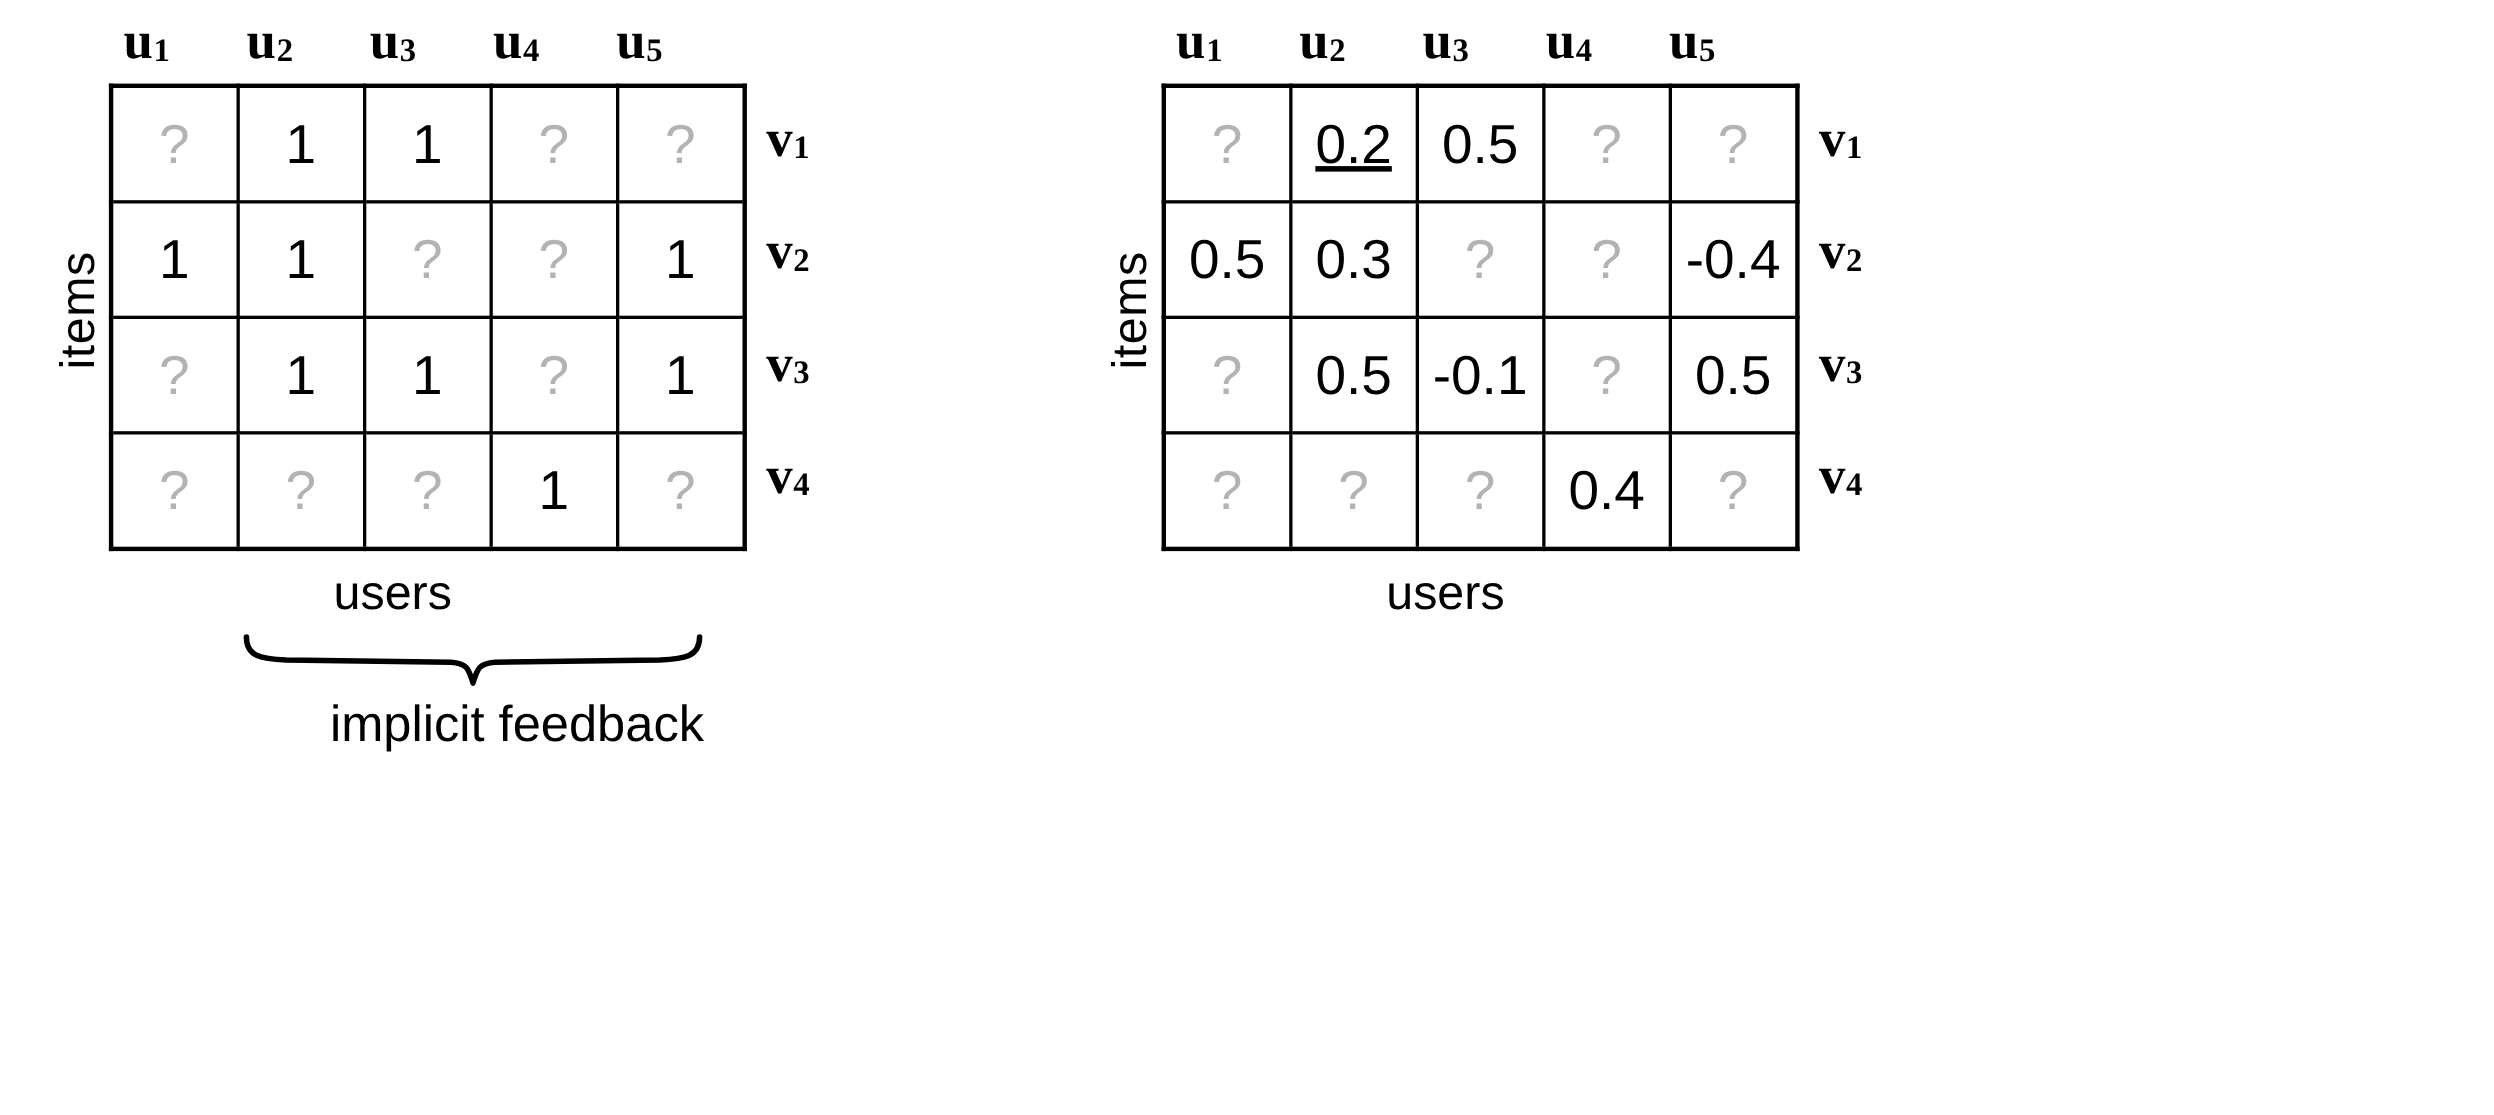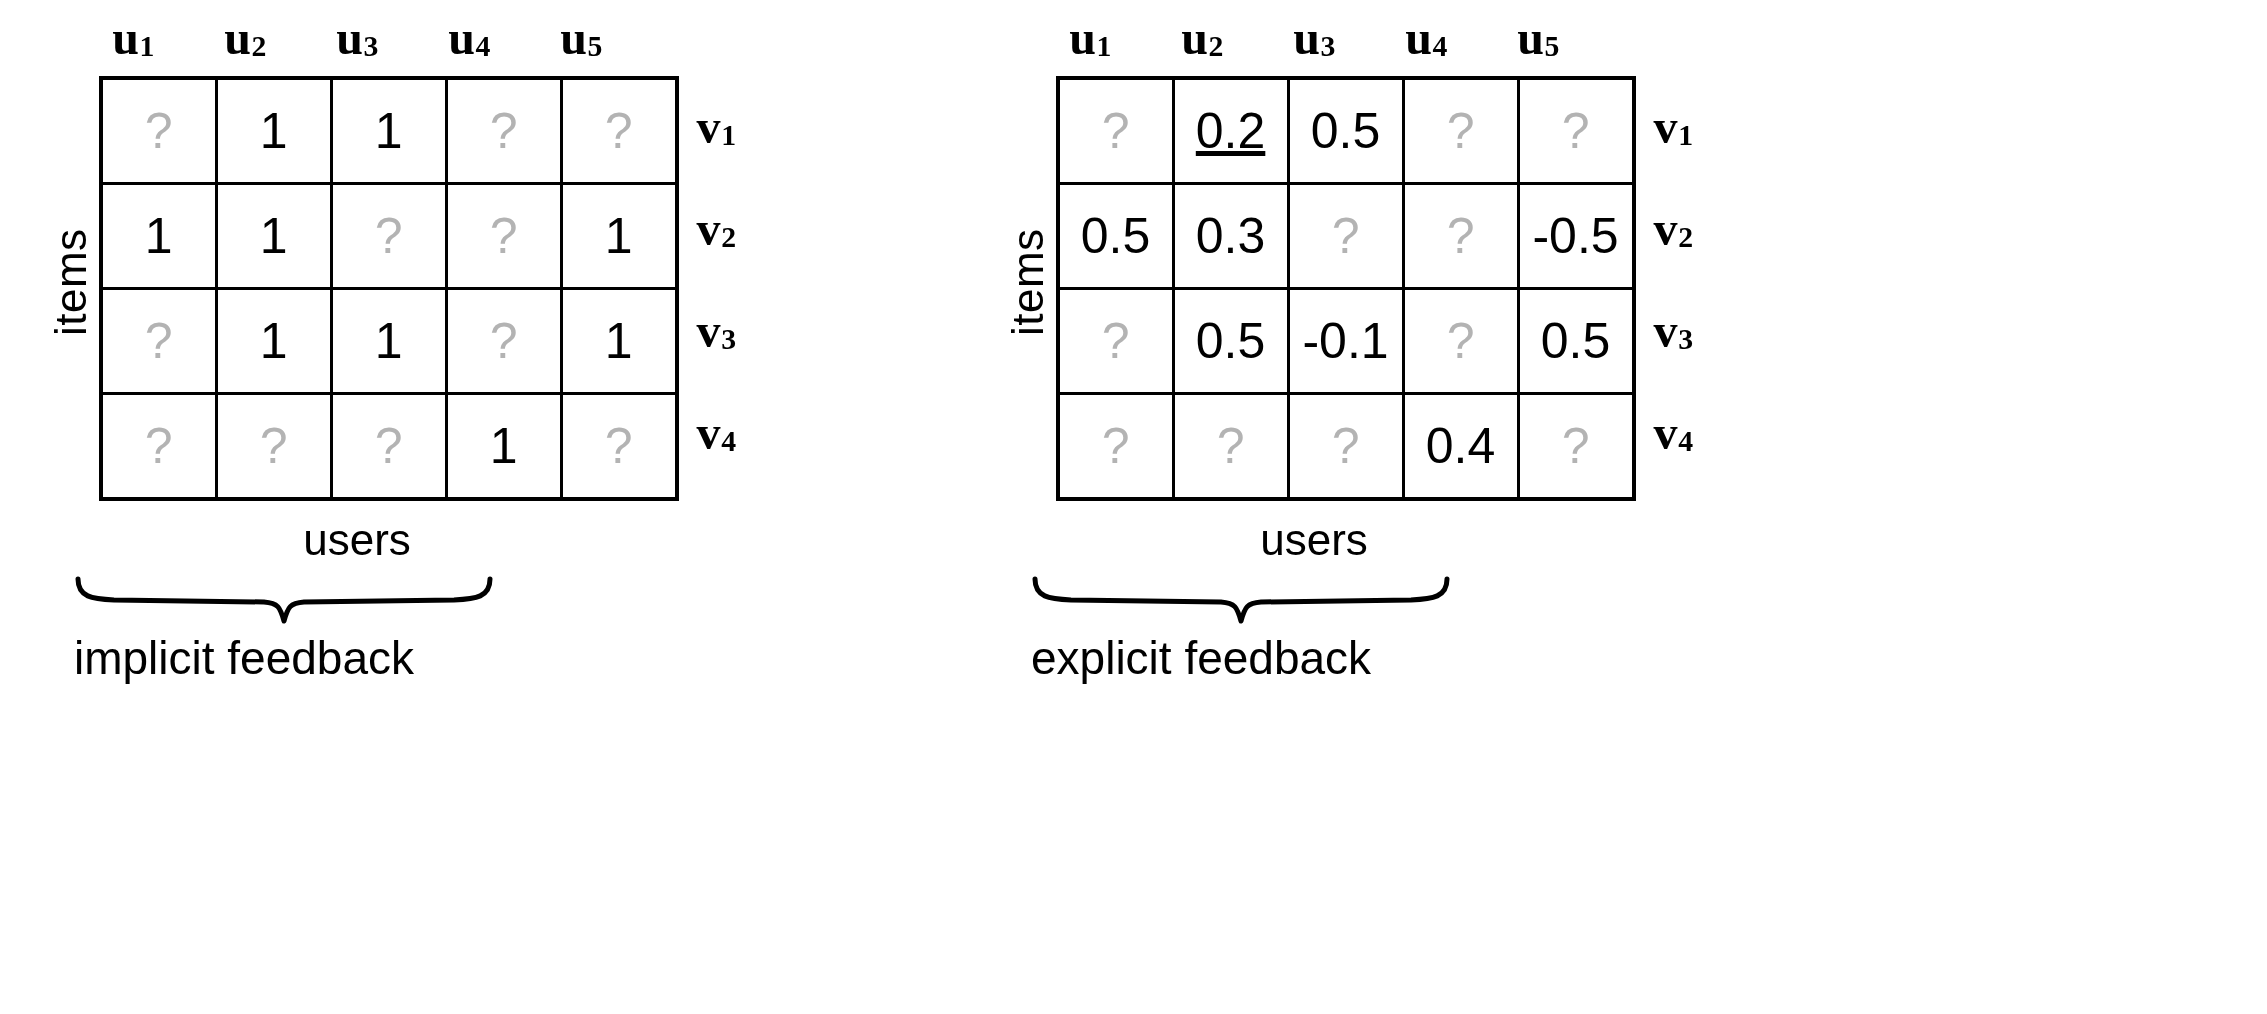--- a/index.html
+++ b/index.html
@@ -135,21 +135,21 @@
     font-family: "Liberation Sans", sans-serif;
     margin-top: 14px;
     text-align: center;
   }
 
   
   .brace-wrap {
     margin-top: 10px;
     display: flex;
     flex-direction: column;
-    align-items: flex-start;
+    align-items: flex-end;
   }
   .brace-svg { display: block; }
   .caption {
     margin-top: 6px;
     font-size: 46px;
     font-family: "Liberation Sans", sans-serif;
     text-align: center;
     white-space: nowrap;
   }
 </style>
@@ -302,21 +302,21 @@
             <td style="width:112px;text-decoration:underline;" class="known">0.2</td>
             <td style="width:112px;" class="known">0.5</td>
             <td style="width:112px;" class="unknown">?</td>
             <td style="width:112px;" class="unknown">?</td>
           </tr>
           <tr>
             <td class="known">0.5</td>
             <td class="known">0.3</td>
             <td class="unknown">?</td>
             <td class="unknown">?</td>
-            <td class="known">-0.5</td>
+            <td class="known">-0.4</td>
           </tr>
           <tr>
             <td class="unknown">?</td>
             <td class="known">0.5</td>
             <td class="known">-0.1</td>
             <td class="unknown">?</td>
             <td class="known">0.5</td>
           </tr>
           <tr>
             <td class="unknown">?</td>
@@ -346,24 +346,18 @@
             <sub>4</sub>
           </div>
       </div>
     </div>
 
     <div style="display:flex; flex-direction:row; width:100%;">
       <div style="width:56px;"></div>
       <div style="width:566px;">
         <div class="bottom-axis">users</div>
 
-        <div class="brace-wrap">
-          <svg class="brace-svg" width="420" height="50" viewBox="0 0 420 50">
-            <path d="M4,4 C4,22 18,24 40,25 L190,27 C204,28 206,32 210,46 C214,32 216,28 230,27 L380,25 C402,24 416,22 416,4" fill="none" stroke="#000000" stroke-width="5" stroke-linecap="round" stroke-linejoin="round"></path>
-          </svg>
-          <div class="caption">explicit feedback</div>
-        </div>
       </div>
       <div style="width:120px;"></div>
     </div>
   </div>
 
 </div>
 
 </body></html>

